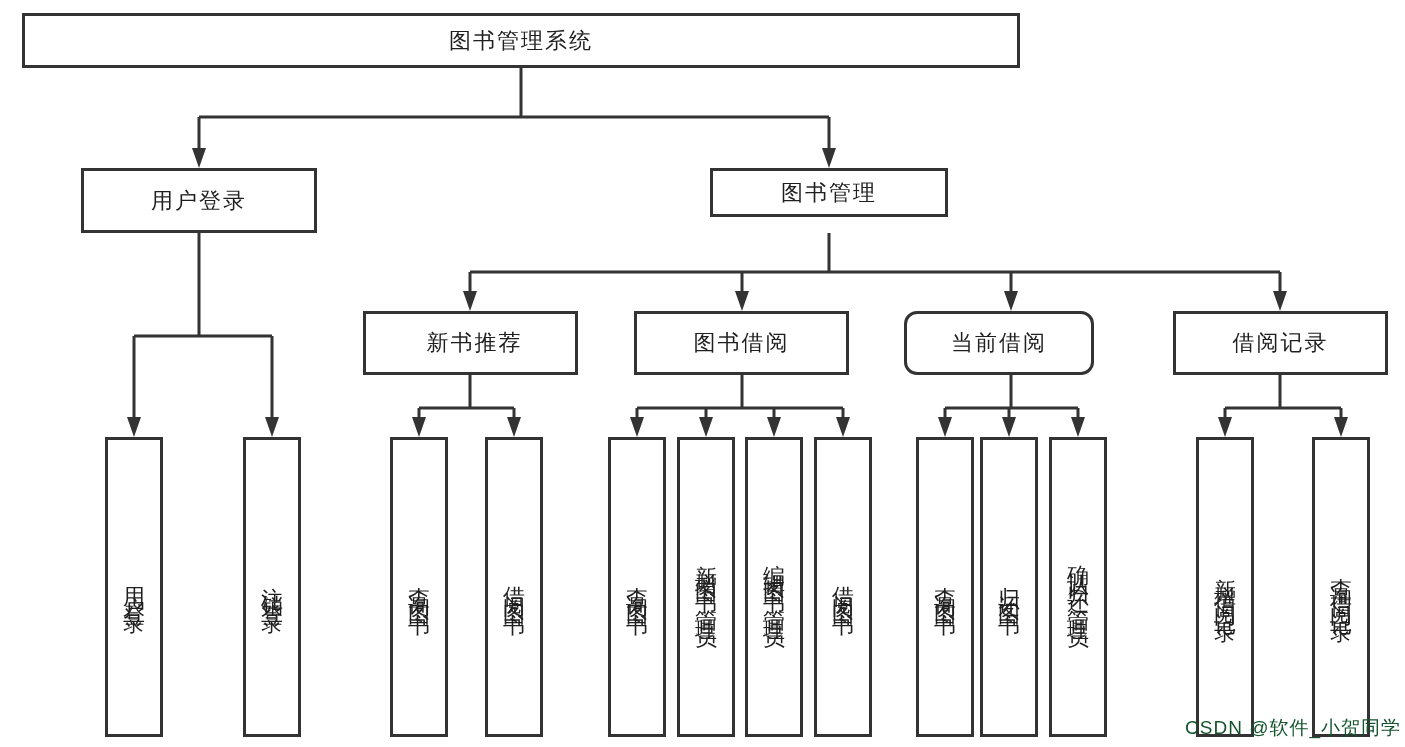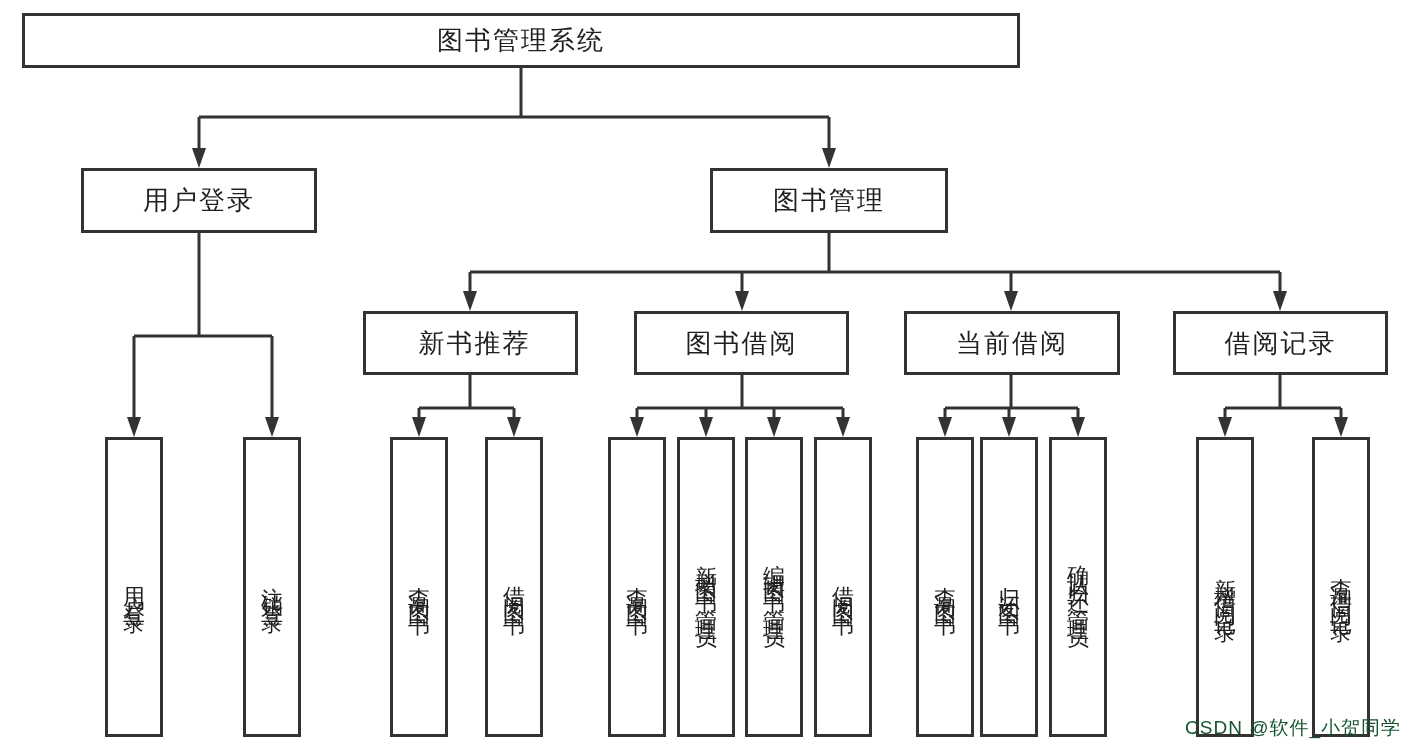--- a/index.html
+++ b/index.html
@@ -25,21 +25,21 @@
     position: absolute;
     box-sizing: border-box;
     border: 3px solid #333333;
     background: #ffffff;
     display: flex;
     align-items: center;
     justify-content: center;
     color: #1f1f1f;
   }
   .h-node span {
-    font-size: 26px;
+    font-size: 22px;
     letter-spacing: 2px;
     white-space: nowrap;
     font-family: Liberation Mono, monospace;
   }
   .leaf {
     top: 437px;
     width: 58px;
     height: 300px;
   }
   .leaf span {
@@ -97,31 +97,31 @@
     </g>
   </svg>
 
   <div class="node h-node" style="left:22px; top:13px; width:998px; height:55px;">
     <span>图书管理系统</span>
   </div>
 
   <div class="node h-node" style="left:81px; top:168px; width:236px; height:65px;">
     <span>用户登录</span>
   </div>
-  <div class="node h-node" style="left:710px; top:168px; width:238px; height:65px;">
+  <div class="node h-node" style="left:710px; top:168px; width:238px; height:49px;">
     <span>图书管理</span>
   </div>
 
   <div class="node h-node" style="left:363px; top:311px; width:215px; height:64px;padding-left:8px;">
     <span>新书推荐</span>
   </div>
   <div class="node h-node" style="left:634px; top:311px; width:215px; height:64px;text-align:center;">
     <span>图书借阅</span>
   </div>
-  <div class="node h-node" style="left:904px; top:311px; width:216px; height:64px;">
+  <div class="node h-node" style="left:904px; top:311px; width:190px; height:64px;border-radius:13px;">
     <span>当前借阅</span>
   </div>
   <div class="node h-node" style="left:1173px; top:311px; width:215px; height:64px;">
     <span>借阅记录</span>
   </div>
 
   <div class="node leaf" style="left:105px;">
     <span>用户登录</span>
   </div>
   <div class="node leaf" style="left:243px;">

